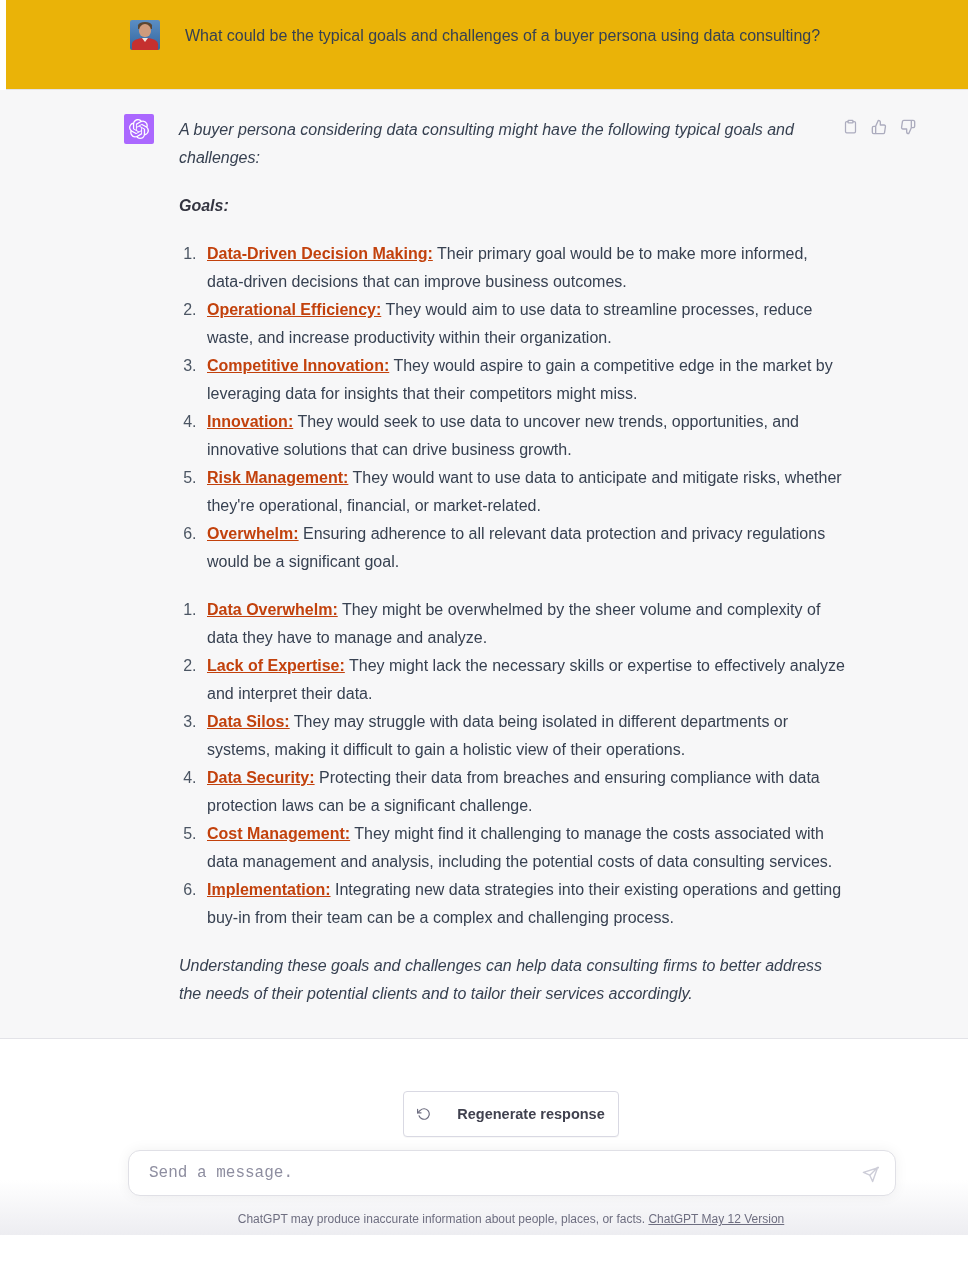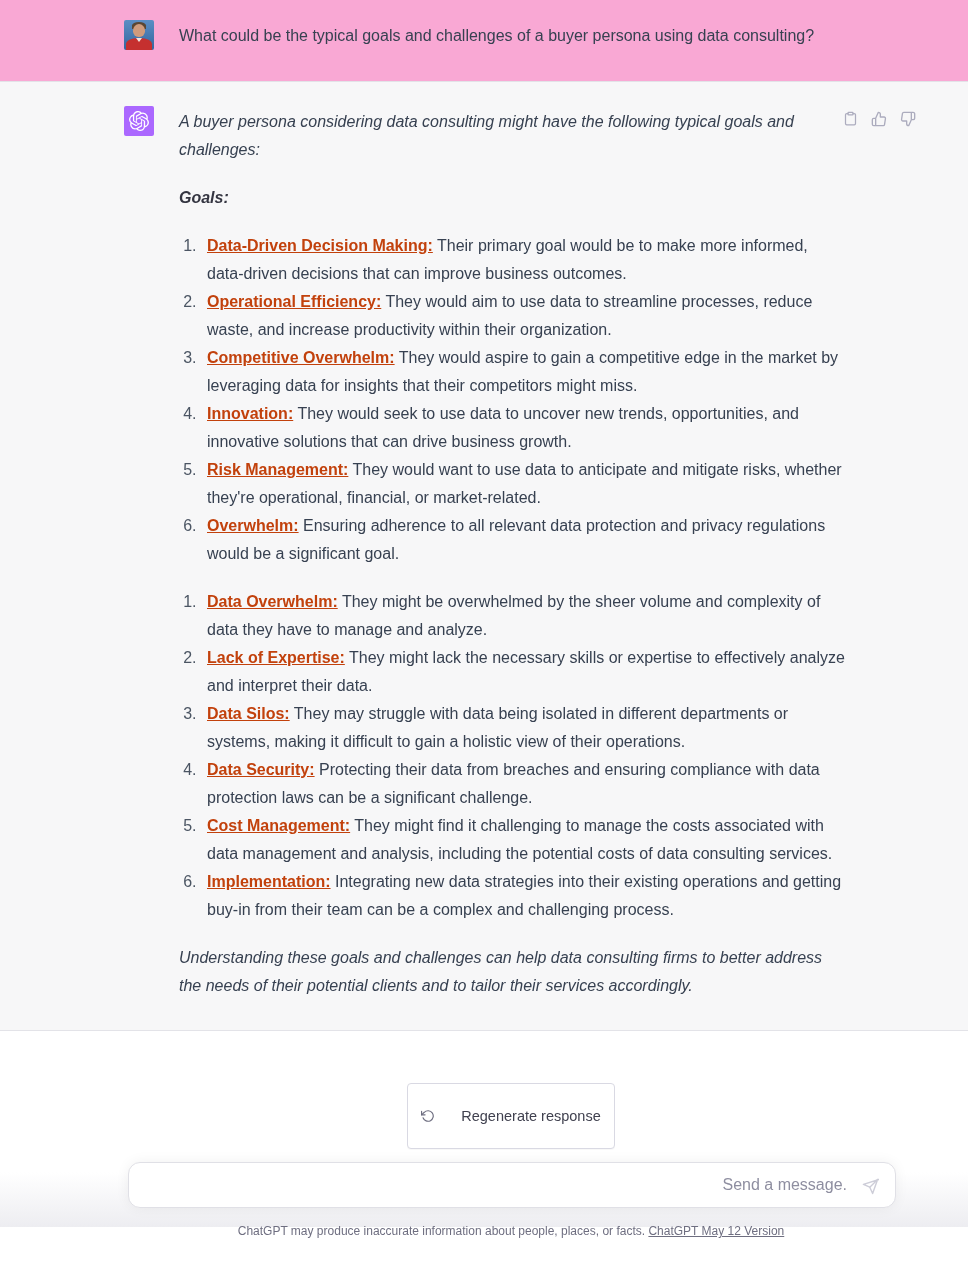--- a/index.html
+++ b/index.html
@@ -6,23 +6,24 @@
   html, body { background: #ffffff; }
   .page {
     width: 968px; height: 1274px;
     position: relative; overflow: hidden;
     background: #ffffff;
     font-family: "Liberation Sans", "DejaVu Sans", sans-serif;
     color: #343541;
   }
   
   .user-row {
-    background: #f9a8d4;
-    padding: 20px 0 31px;
+    background: #eab308;
+    padding: 20px 0 39px;
     border-bottom: 1px solid #e3e3e8;
+    margin-left: 6px;
   }
   .assistant-row {
     background: #f7f7f8;
     padding: 24px 0 30px;
     border-bottom: 1px solid #e3e3e8;
     position: relative;
   }
   .msg-inner {
     display: flex; gap: 25px;
     padding-left: 124px;
@@ -59,44 +60,44 @@
     position: relative;
     height: 196px;
     background: linear-gradient(180deg, #ffffff 0%, #ffffff 72%, #ededf1 100%);
   }
   .regen-wrap { display: flex; justify-content: center; padding-left: 54px; padding-top: 52px; }
   .regen-btn {
     display: inline-flex; align-items: center; gap: 26px;
     background: #ffffff;
     border: 1px solid #d9d9e3;
     border-radius: 4px;
-    padding: 24px 13px;
+    padding: 14px 13px;
     font-size: 14.5px; color: #40414f;
     font-family: inherit;
     cursor: pointer;
     box-shadow: 0 1px 1px rgba(0,0,0,0.03);
+    font-weight: bold;
   }
   .regen-btn .refresh { color: #6e6e80; line-height: 0; }
   .composer {
     position: relative;
     width: 768px; height: 46px;
     margin: 13px 0 0 128px;
     background: #ffffff;
     border: 1px solid #e0e0e6;
     border-radius: 12px;
     box-shadow: 0 0 14px rgba(0,0,0,0.06);
   }
   .composer input {
     width: 100%; height: 100%;
     border: none; outline: none; background: transparent;
     padding: 0 48px 0 20px;
     font-size: 16px; color: #343541;
-    font-family: Liberation Sans, sans-serif;
+    font-family: Liberation Mono, monospace;
     border-radius: 12px;
-    text-align: right;
   }
   .composer input::placeholder { color: #8e8ea0; }
   .send-btn {
     position: absolute; right: 12px; top: 11px;
     background: none; border: none; padding: 4px;
     color: #cdcdd8; cursor: pointer; line-height: 0;
   }
   .footer-note {
     margin-top: 15px;
     padding-left: 54px;
@@ -158,21 +159,21 @@
         </span>
       </div>
 
       <div class="msg-text">
         <p>A buyer persona considering data consulting might have the following typical goals and challenges:</p>
 
         <p class="section-label">Goals:</p>
         <ol>
           <li><span class="lead">Data-Driven Decision Making:</span><span> Their primary goal would be to make more informed, data-driven decisions that can improve business outcomes.</span></li>
           <li><span class="lead">Operational Efficiency:</span><span> They would aim to use data to streamline processes, reduce waste, and increase productivity within their organization.</span></li>
-          <li><span class="lead">Competitive Overwhelm:</span><span> They would aspire to gain a competitive edge in the market by leveraging data for insights that their competitors might miss.</span></li>
+          <li><span class="lead">Competitive Innovation:</span><span> They would aspire to gain a competitive edge in the market by leveraging data for insights that their competitors might miss.</span></li>
           <li><span class="lead">Innovation:</span><span> They would seek to use data to uncover new trends, opportunities, and innovative solutions that can drive business growth.</span></li>
           <li><span class="lead">Risk Management:</span><span> They would want to use data to anticipate and mitigate risks, whether they're operational, financial, or market-related.</span></li>
           <li><span class="lead">Overwhelm:</span><span> Ensuring adherence to all relevant data protection and privacy regulations would be a significant goal.</span></li>
         </ol>
 
         <ol>
           <li><span class="lead">Data Overwhelm:</span><span> They might be overwhelmed by the sheer volume and complexity of data they have to manage and analyze.</span></li>
           <li><span class="lead">Lack of Expertise:</span><span> They might lack the necessary skills or expertise to effectively analyze and interpret their data.</span></li>
           <li><span class="lead">Data Silos:</span><span> They may struggle with data being isolated in different departments or systems, making it difficult to gain a holistic view of their operations.</span></li>
           <li><span class="lead">Data Security:</span><span> Protecting their data from breaches and ensuring compliance with data protection laws can be a significant challenge.</span></li>

